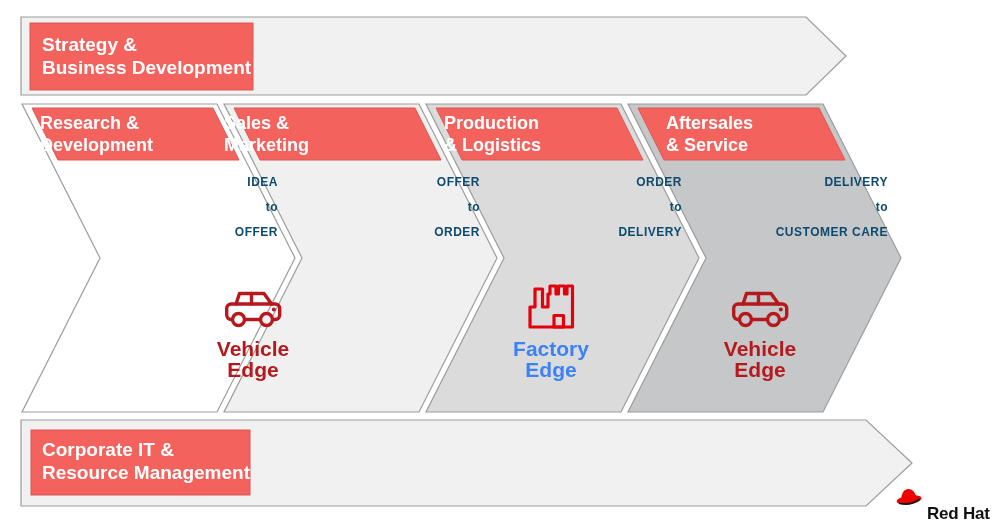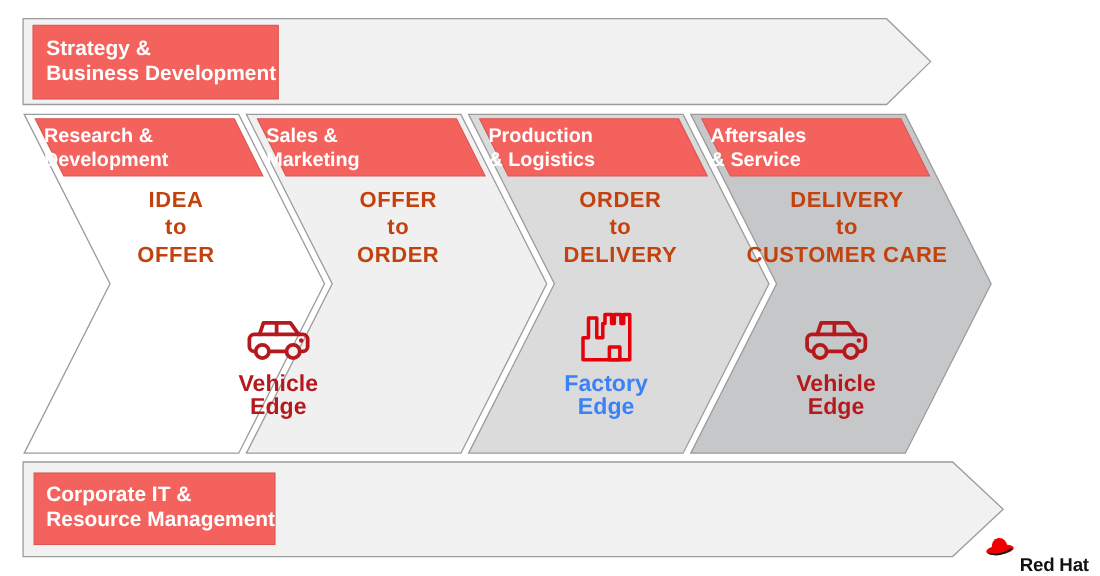--- a/index.html
+++ b/index.html
@@ -4,21 +4,21 @@
 <style>
   html,body{margin:0;padding:0;background:#ffffff;}
   .stage{
     position:relative;width:1000px;height:524px;background:#ffffff;overflow:hidden;
     font-family:"Liberation Sans",sans-serif;
   }
   .stage svg.shapes{position:absolute;left:0;top:0;z-index:1;}
   .txt{position:absolute;z-index:2;white-space:pre-line;font-weight:bold;}
   .banner-label{color:#ffffff;font-size:19px;line-height:23px;text-align:left;}
   .chev-header{color:#ffffff;font-size:18px;line-height:22px;text-align:left;width:190px;top:112px;}
-  .chev-body{color:#c2410c;font-size:20px;line-height:25px;text-align:center;width:236px;top:170px;letter-spacing:.5px;}
+  .chev-body{color:#0c4a6e;font-size:12px;line-height:25px;text-align:right;width:236px;top:170px;letter-spacing:.5px;}
   .edge-label{font-size:21px;line-height:21px;text-align:center;width:160px;top:338px;}
   .logo-text{position:absolute;z-index:2;font-weight:bold;font-size:17px;color:#111111;letter-spacing:-0.2px;}
 </style>
 </head>
 <body>
 
 <div class="stage">
 
   <svg class="shapes" width="1000" height="524" viewBox="0 0 1000 524">
 
@@ -71,25 +71,25 @@
     </g>
   </svg>
 
   <div class="txt banner-label" style="left:42px;top:438px;">Corporate IT &amp;
 Resource Management</div>
   <div class="txt banner-label" style="left:42px;top:33px;">Strategy &amp;
 Business Development</div>
 
   <div class="txt chev-header" style="left:40px;">Research &amp;
 Development</div>
-  <div class="txt chev-header" style="left:242px;">Sales &amp;
+  <div class="txt chev-header" style="left:224px;">Sales &amp;
 Marketing</div>
   <div class="txt chev-header" style="left:444px;">Production
 &amp; Logistics</div>
-  <div class="txt chev-header" style="left:646px;">Aftersales
+  <div class="txt chev-header" style="left:666px;">Aftersales
 &amp; Service</div>
 
   <div class="txt chev-body" style="left:42px;">IDEA
 to
 OFFER</div>
   <div class="txt chev-body" style="left:244px;">OFFER
 to
 ORDER</div>
   <div class="txt chev-body" style="left:446px;">ORDER
 to

